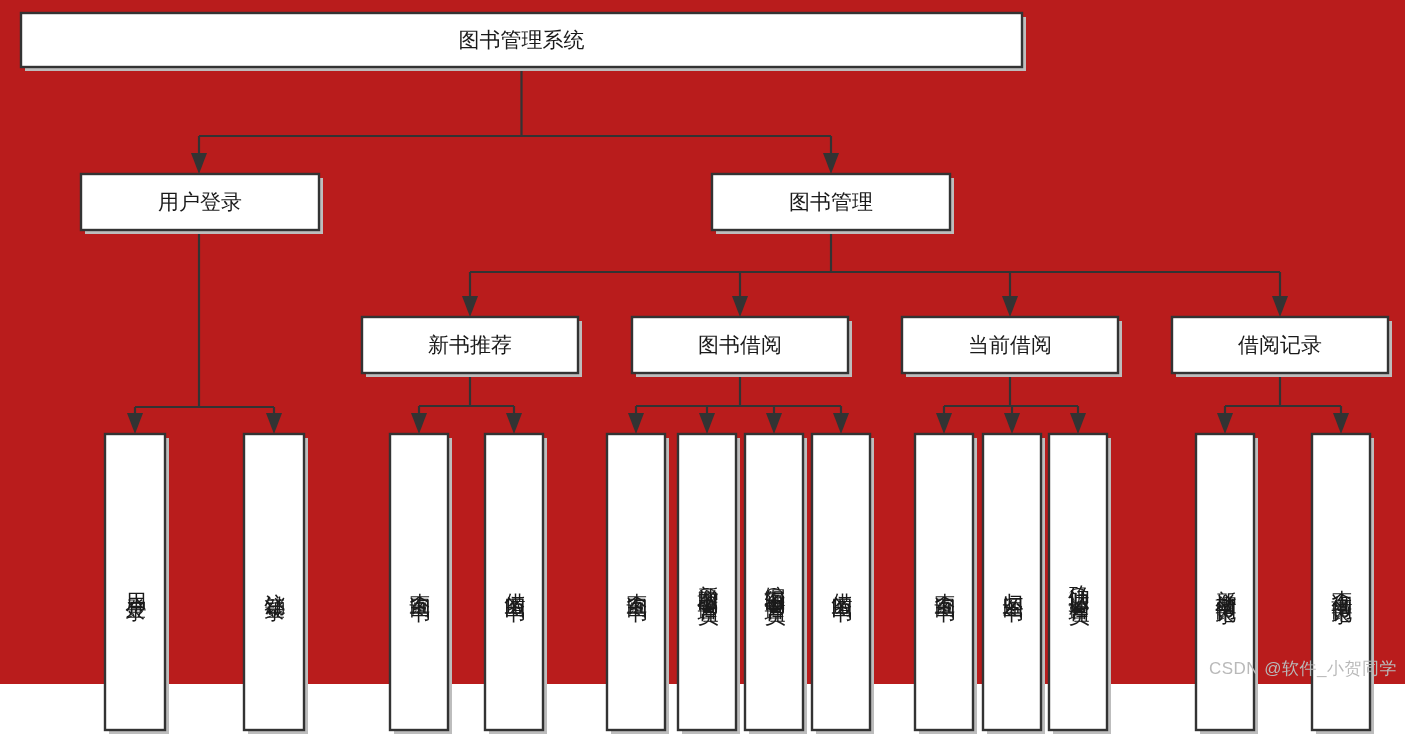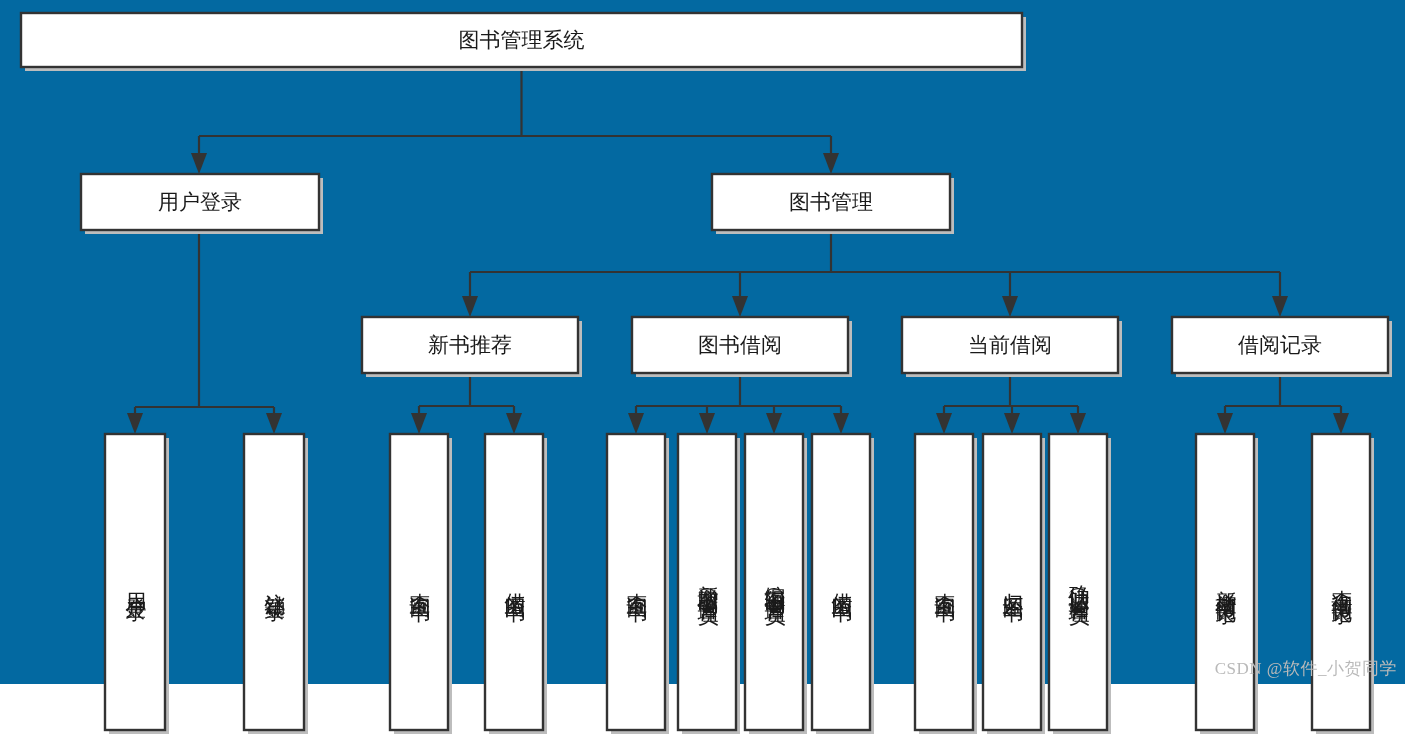--- a/index.html
+++ b/index.html
@@ -10,21 +10,21 @@
   body {
     width: 1405px;
     height: 747px;
     overflow: hidden;
     font-family: "DejaVu Sans", "Liberation Sans", sans-serif;
   }
   #diagram-root {
     position: relative;
     width: 1405px;
     height: 684px;
-    background: #0369a1;
+    background: #b91c1c;
   }
   svg#tree-svg {
     position: absolute;
     left: 0;
     top: 0;
     width: 1405px;
     height: 747px;
     display: block;
   }
   .node-box {
@@ -60,21 +60,21 @@
     text-anchor: middle;
     dominant-baseline: middle;
     writing-mode: vertical-rl;
     text-orientation: upright;
     letter-spacing: 3px;
   }
   .watermark {
     position: absolute;
     right: 8px;
     bottom: 4px;
-    font-family: Liberation Serif, serif;
+    font-family: Liberation Sans, sans-serif;
     font-size: 17px;
     color: #b9b9b9;
     white-space: nowrap;
     letter-spacing: 0.5px;
     user-select: none;
   }
 </style>
 </head>
 <body>
 

